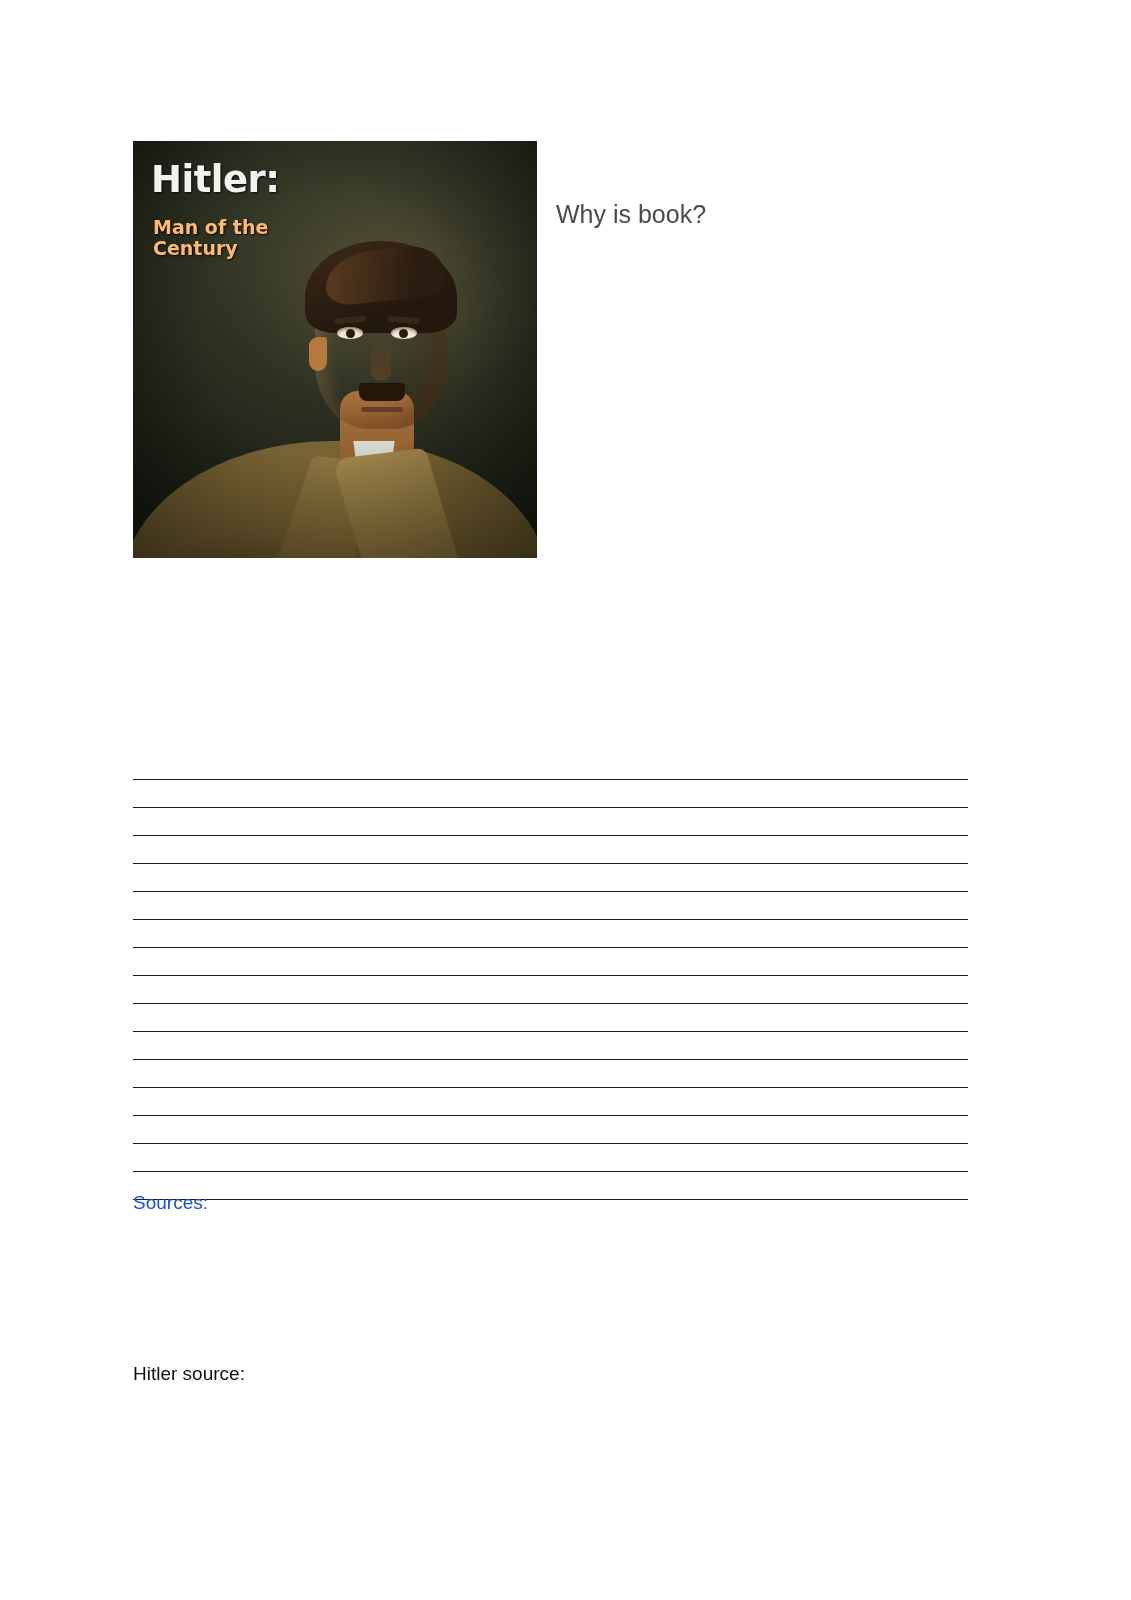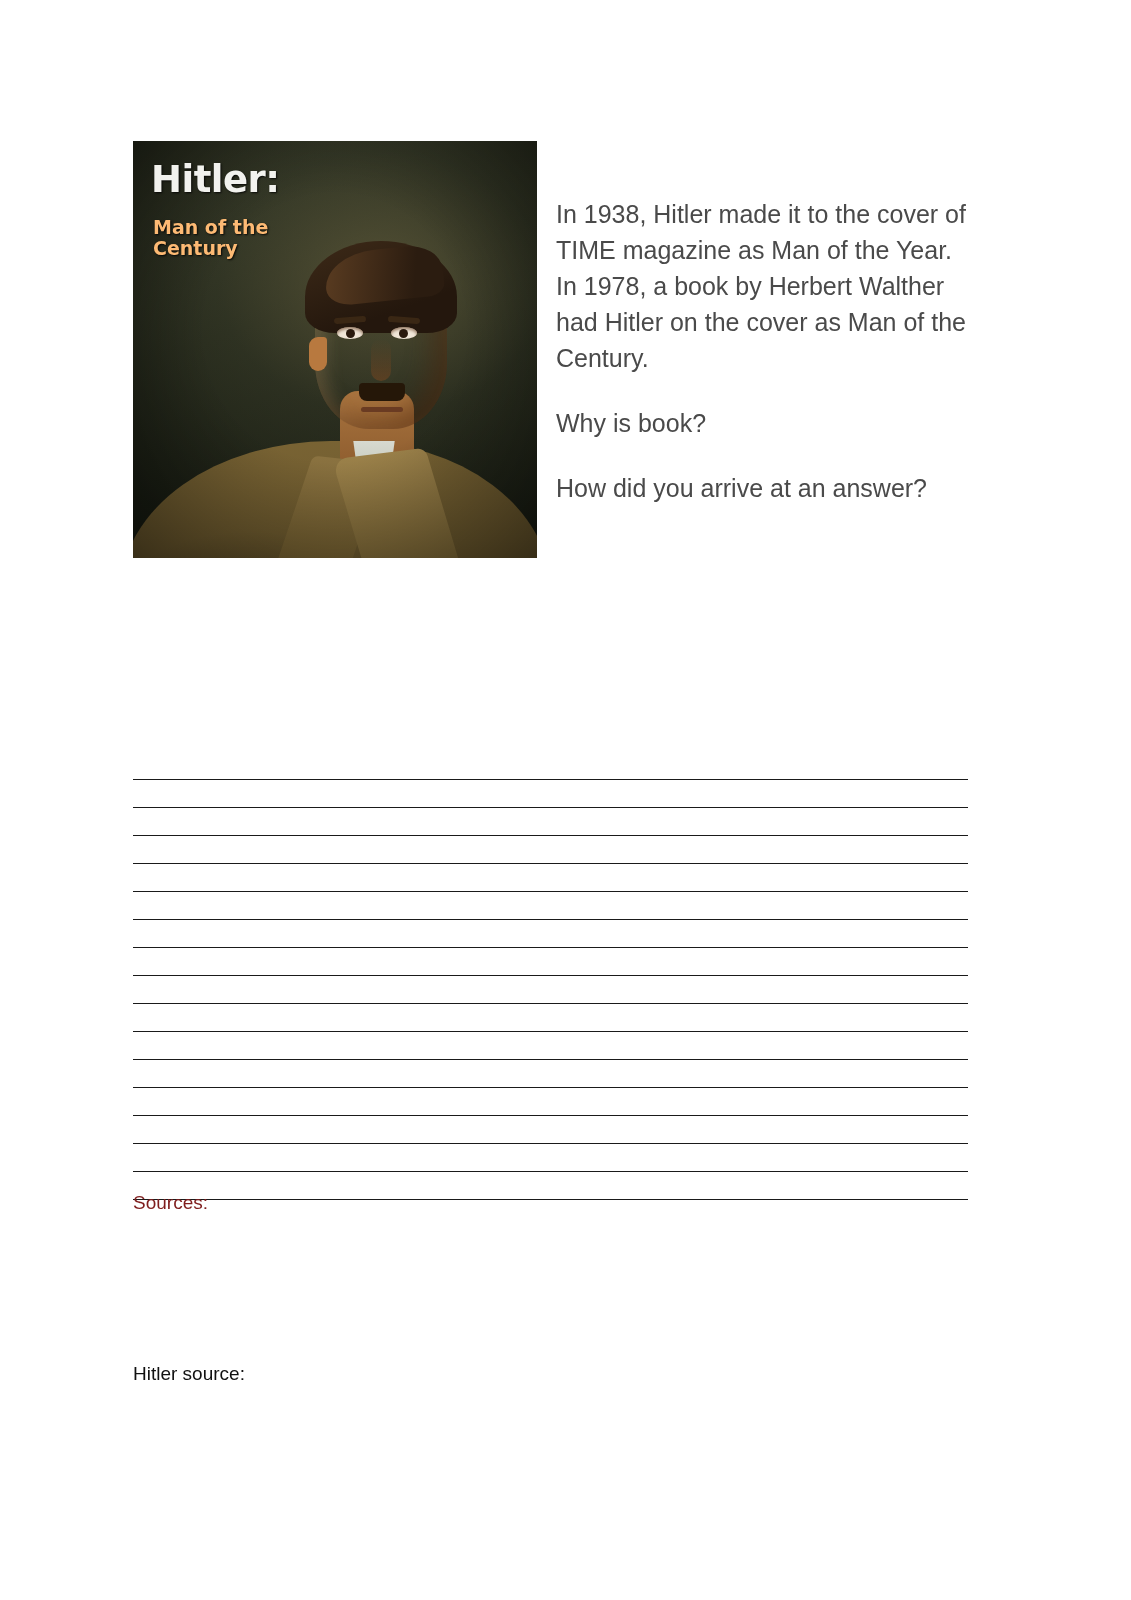--- a/index.html
+++ b/index.html
@@ -369,21 +369,21 @@
     border-bottom: 1px solid #1a1a1a;
     width: 100%;
   }
 
   
   .sources-label {
     position: absolute;
     left: 133px;
     top: 1192px;
     font-size: 19px;
-    color: #7f1d1d;
+    color: #1d4ed8;
   }
   .photo-source {
     position: absolute;
     left: 133px;
     top: 1360px;
     font-size: 19px;
     color: #111;
     line-height: 28px;
   }
   .photo-source .url { display: block; }
@@ -429,23 +429,21 @@
     <div class="mouth"></div>
   </div>
 
   <div class="cover-vignette"></div>
 
   <div class="cover-title">Hitler:</div>
   <div class="cover-sub">Man of the Century</div>
 </div>
 
 <div class="question">
-  <p>In 1938, Hitler made it to the cover of TIME magazine as Man of the Year. In 1978, a book by Herbert Walther had Hitler on the cover as Man of the Century.</p>
   <p>Why is book?</p>
-  <p>How did you arrive at an answer?</p>
 </div>
 
 <div class="lines" id="answer-lines">
     <div class="rule"></div>
     <div class="rule"></div>
     <div class="rule"></div>
     <div class="rule"></div>
     <div class="rule"></div>
     <div class="rule"></div>
     <div class="rule"></div>

